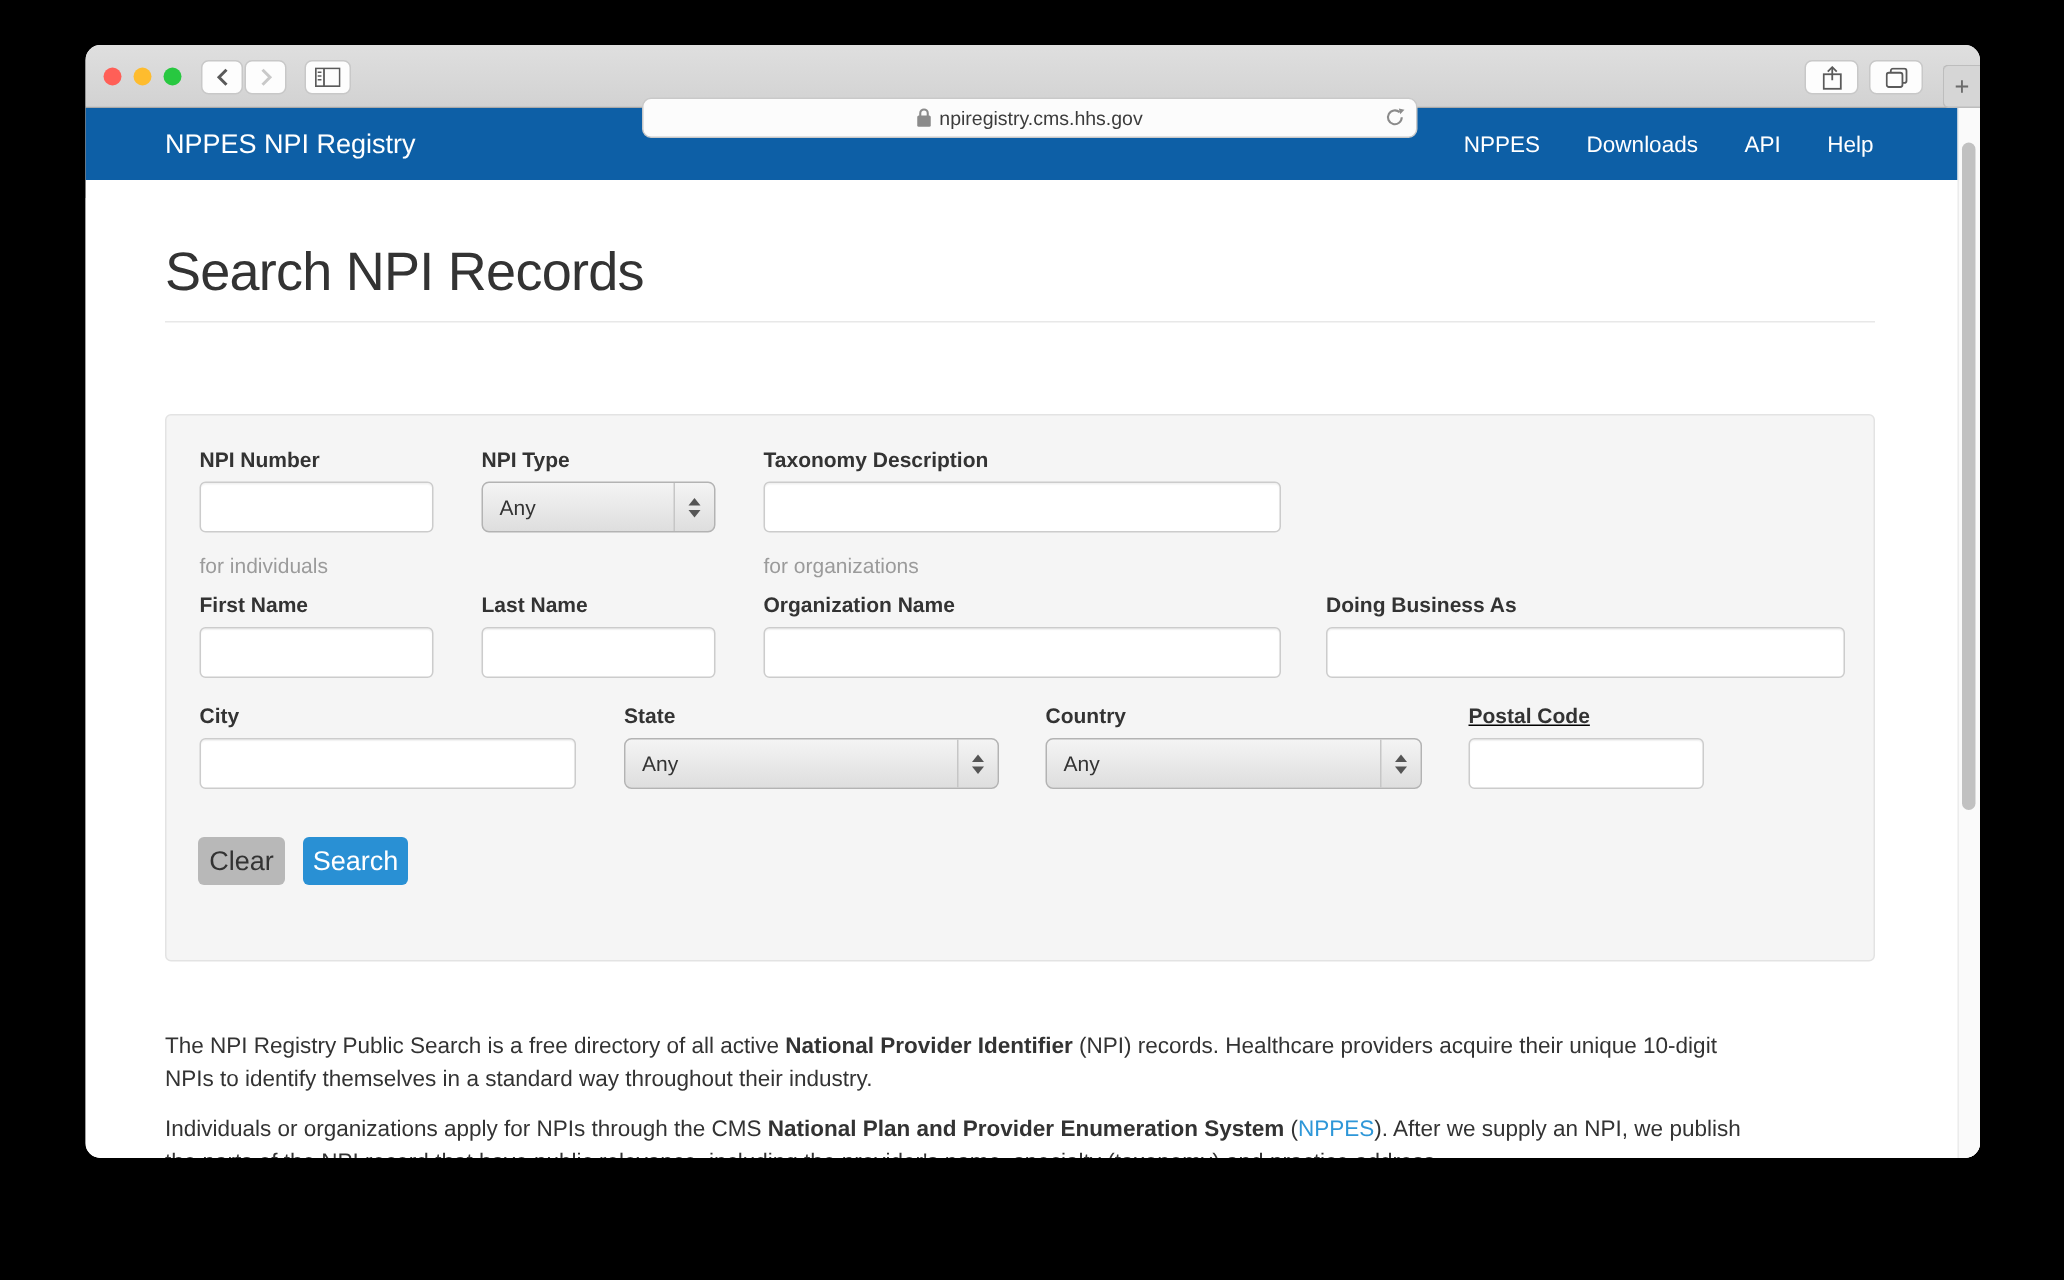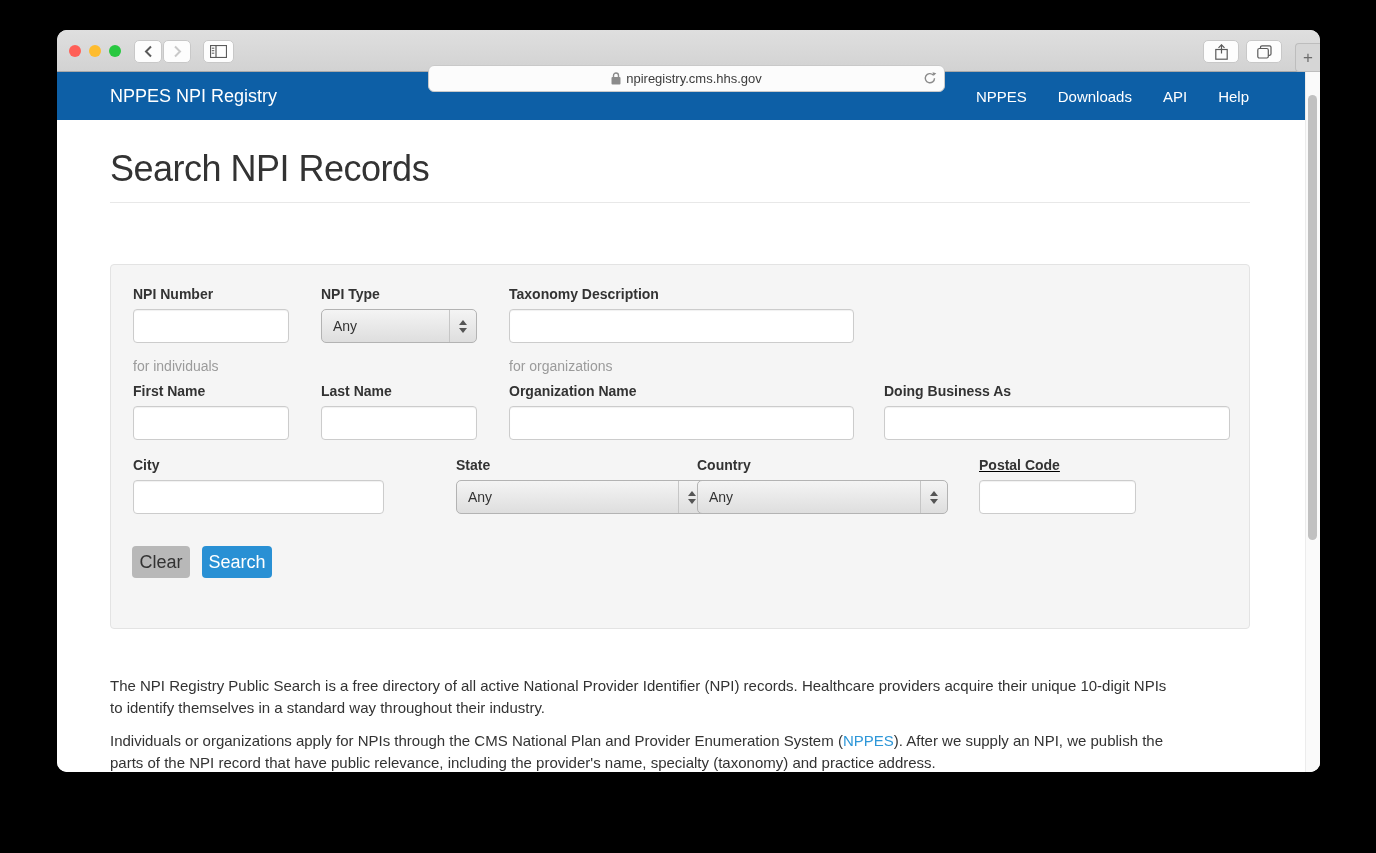--- a/index.html
+++ b/index.html
@@ -54,21 +54,21 @@
     padding:0 71px 0 53px;
   }
   .brand { color:#fff; font-size:18px; }
   .nav-links { display:flex; gap:31px; }
   .nav-links a { color:#fff; font-size:15px; text-decoration:none; }
 
   
   .content { background:#fff; height:652px; position:relative; }
   .inner { padding-left:53px; width:1193px; }
 
-  h1.page-title { padding-top:28px; font-size:36px; font-weight:500; color:#333; letter-spacing:-.5px; }
+  h1.page-title { padding-top:28px; font-size:36px; font-weight:500; color:#333; letter-spacing:-.5px;margin-top:12px; }
   .title-hr { margin-top:12px; width:1140px; border:none; border-top:1px solid #e8e8e8; }
 
   .panel {
     position:relative; margin-top:61px; width:1140px; height:365px;
     background:#f5f5f5; border:1px solid #e3e3e3; border-radius:4px;
   }
   .fgroup { position:absolute; }
   .fgroup label { display:block; font-size:14px; font-weight:bold; color:#333; margin-bottom:7px; }
   .fgroup .sec { font-size:14px; font-weight:normal; color:#9b9b9b; }
   .tinput {
@@ -89,21 +89,21 @@
   }
   .arr-up   { width:0; height:0; border-left:4px solid transparent; border-right:4px solid transparent; border-bottom:5px solid #555; }
   .arr-down { width:0; height:0; border-left:4px solid transparent; border-right:4px solid transparent; border-top:5px solid #555; }
 
   .btn { position:absolute; height:32px; border:none; border-radius:4px; font-size:18px; font-family:inherit; cursor:pointer; }
   .btn-clear  { left:21px; top:281px; width:58px; background:#b8b8b8; color:#333; }
   .btn-search { left:91px; top:281px; width:70px; background:#2990d4; color:#fff; }
 
   .para { margin-top:46px; width:1060px; font-size:15px; line-height:22px; color:#333; }
   .para + .para { margin-top:11px; }
-  .para b { font-weight:normal; }
+  .para b { font-weight:bold; }
   .para a { color:#2e97d8; text-decoration:none; }
 
   
   .scroll-track {
     position:absolute; top:42px; right:0; bottom:0; width:15px;
     background:#fafafa; border-left:1px solid #ececec; z-index:10;
   }
   .scroll-thumb {
     position:absolute; top:23px; left:2px; width:9px; height:445px;
     background:#c1c1c1; border-radius:5px;
@@ -232,21 +232,21 @@
         </div>
         <div class="fgroup" style="left:773px; top:118px; width:346px;">
           <label>Doing Business As</label>
           <input class="tinput" type="text" value="" style="">
         </div>
 
         <div class="fgroup" style="left:22px; top:192px; width:251px;">
           <label>City</label>
           <input class="tinput" type="text" value="" style="">
         </div>
-        <div class="fgroup" style="left:305px; top:192px; width:250px;margin-left:40px;">
+        <div class="fgroup" style="left:305px; top:192px; width:250px;">
           <label>State</label>
           <div class="sel">
             <span>Any</span>
             <span class="stepper">
                 <span class="arr-up"></span>
                 <span class="arr-down"></span>
               </span>
           </div>
         </div>
         <div class="fgroup" style="left:586px; top:192px; width:251px;">

